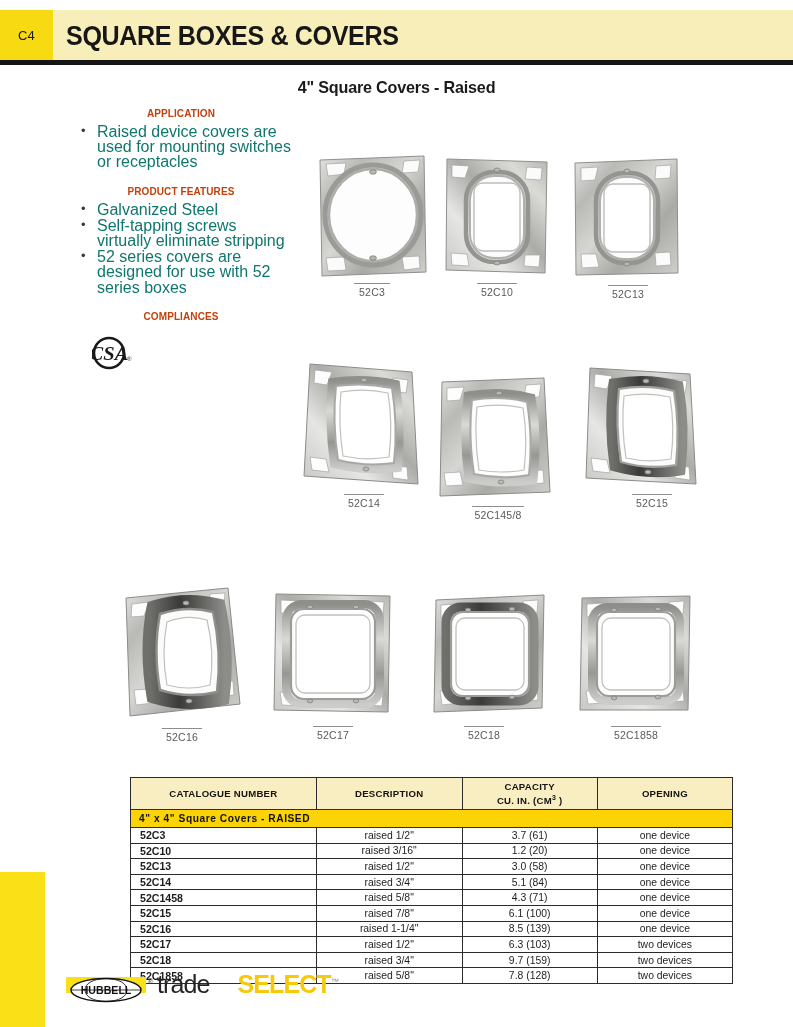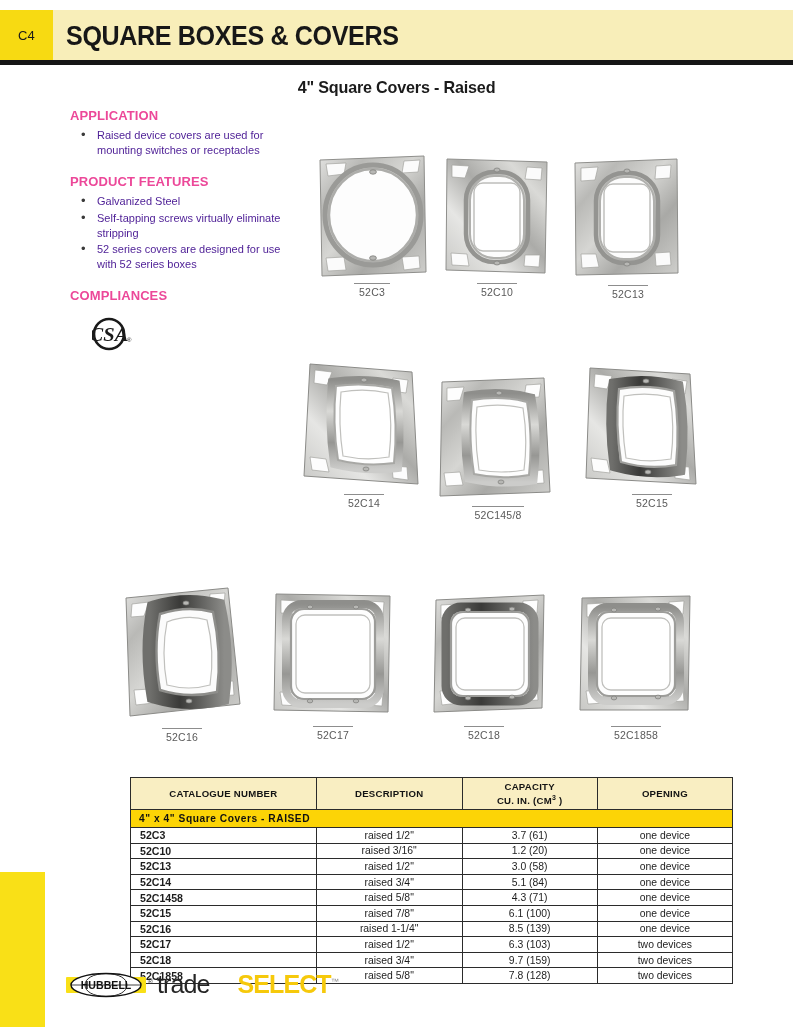--- a/index.html
+++ b/index.html
@@ -67,38 +67,39 @@
     transform: scaleX(0.95);
   }
 
   
   .left-col {
     position: absolute;
     left: 70px; top: 108px;
     width: 222px;
   }
   .sec-head {
-    font-size: 13px;
-    font-weight: bold;
-    color: #ec4899;
+    font-size: 10px;
+    font-weight: bold;
+    color: #c2410c;
     letter-spacing: 0.1px;
     margin: 0 0 5px 0;
+    text-align: center;
   }
   .sec-head.gap { margin-top: 16px; }
   ul.bullets {
     list-style: none;
     margin: 0;
     padding: 0;
   }
   ul.bullets li {
     position: relative;
     padding-left: 27px;
-    font-size: 11px;
+    font-size: 16px;
     line-height: 15.2px;
-    color: #4c1d95;
+    color: #0f766e;
     margin-bottom: 1px;
   }
   ul.bullets li:before {
     content: "\2022";
     position: absolute;
     left: 11px;
     top: -1px;
     font-size: 13px;
     color: #3a3a3a;
   }
@@ -194,21 +195,21 @@
     left: 66px; top: 970px;
     display: flex;
     align-items: center;
   }
   .hub-badge {
     position: relative;
     width: 80px; height: 16px;
     background: #f9e017;
     border-radius: 1px;
     display: flex;
-    align-items: center;
+    align-items: flex-start;
     justify-content: center;
   }
   .hub-reg {
     position: absolute;
     right: -7px; top: 1px;
     font-size: 7px;
     color: #303030;
   }
   .trade-text {
     margin-left: 11px;

